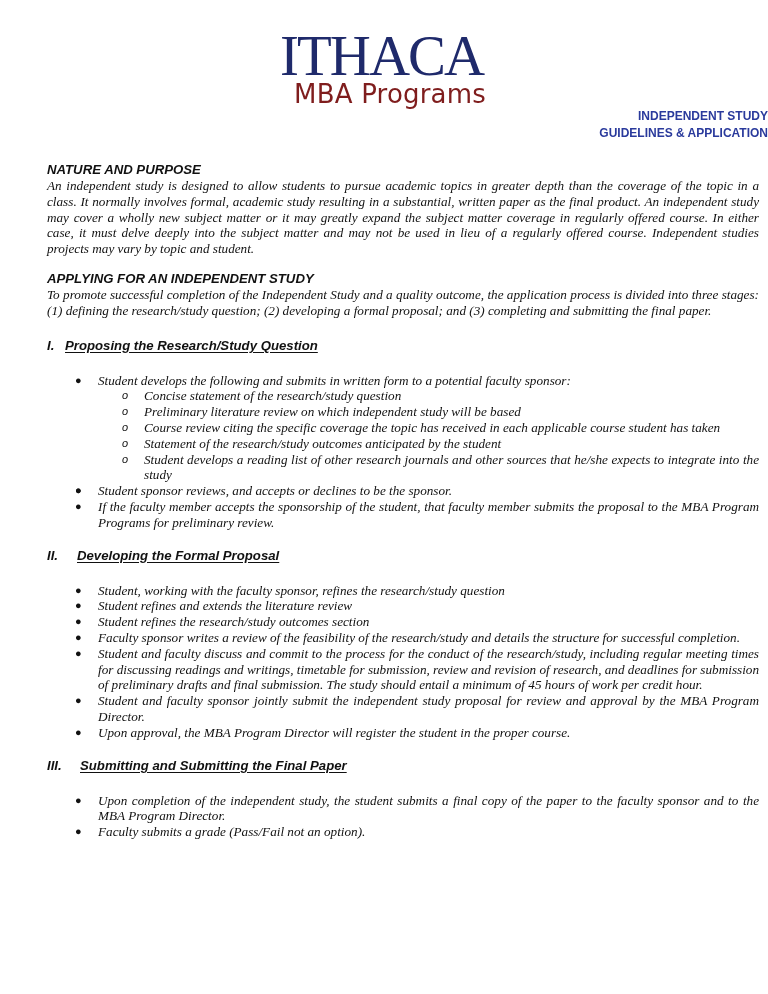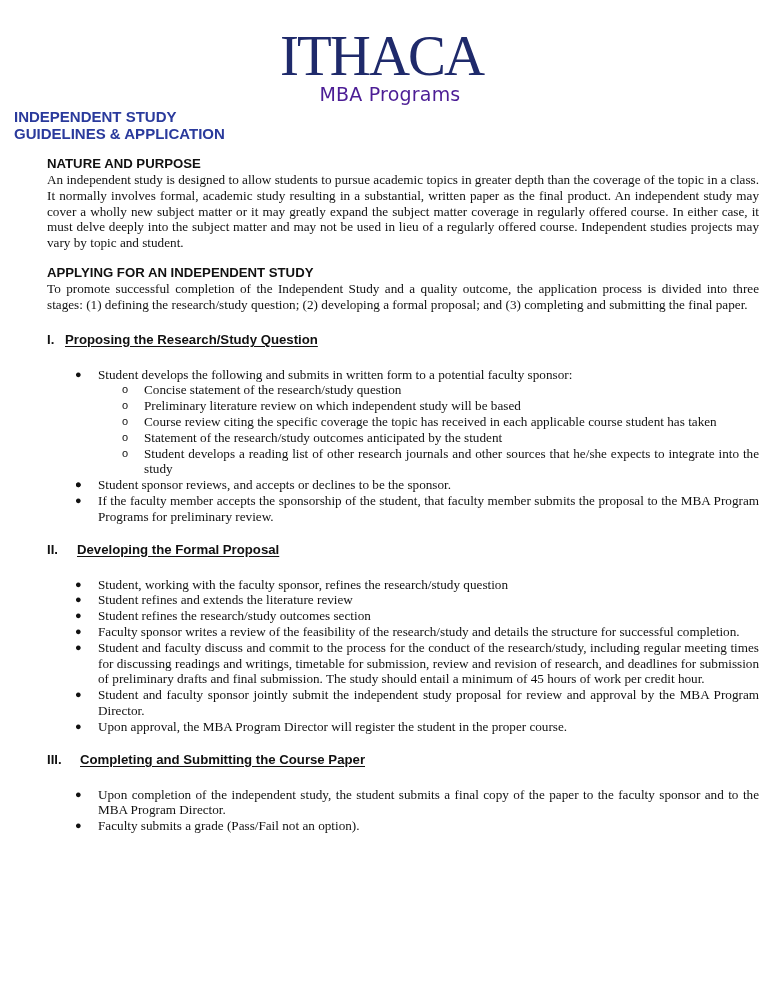--- a/index.html
+++ b/index.html
@@ -7,31 +7,31 @@
   .page { position: absolute; left: 0; top: 0; width: 768px; height: 994px; padding-left: 7px; }
 
   .logo { position: absolute; left: 0; top: 30px; width: 768px; text-align: center; }
   .logo-main {
     font-family: "Liberation Serif", "DejaVu Serif", serif;
     color: #1f2a6b; font-size: 58px; line-height: 52px; letter-spacing: -2px;
     transform: scaleX(0.98); display: inline-block; margin-left: -4px;
   }
   .logo-sub {
     font-family: "DejaVu Sans", "Liberation Sans", sans-serif;
-    color: #4c1d95; font-size: 19px; line-height: 28px; margin-top: -2px;
+    color: #7f1d1d; font-size: 26px; line-height: 28px; margin-top: -2px;
     letter-spacing: 0.2px; margin-left: 12px;
   }
   .doc-title {
     font-family: "Liberation Sans", sans-serif; font-weight: bold;
-    color: #2a3a9c; font-size: 15px; line-height: 17px; text-align: left;
+    color: #2a3a9c; font-size: 12px; line-height: 17px; text-align: right;
     margin-left: 14px;
   }
 
-  .content { position: absolute; left: 47px; top: 156px; width: 712px;
-    font-family: "Liberation Serif", "DejaVu Serif", serif; font-size: 13.2px; line-height: 15.8px; }
+  .content { position: absolute; left: 47px; top: 162px; width: 712px;
+    font-family: "Liberation Serif", "DejaVu Serif", serif; font-size: 13.2px; line-height: 15.8px; font-style: italic; }
   .section-heading {
     font-family: "Liberation Sans", sans-serif; font-weight: bold; font-size: 13.2px;
     line-height: 16px; margin: 0; color: #111;
   }
   .para { text-align: justify; margin: 0; }
   .block { margin-bottom: 14px; }
 
   .roman-heading {
     font-family: "Liberation Sans", sans-serif; font-weight: bold; font-size: 13.2px;
     line-height: 16px; margin: 0 0 19px 0; display: flex;
@@ -110,21 +110,21 @@
         <li><span class="b-marker">●</span><span>Faculty sponsor writes a review of the feasibility of the research/study and details the structure for successful completion.</span></li>
         <li><span class="b-marker">●</span><span>Student and faculty discuss and commit to the process for the conduct of the research/study, including regular meeting times for discussing readings and writings, timetable for submission, review and revision of research, and deadlines for submission of preliminary drafts and final submission.  The study should entail a minimum of 45 hours of work per credit hour.</span></li>
         <li><span class="b-marker">●</span><span>Student and faculty sponsor jointly submit the independent study proposal for review and approval by the MBA Program Director.</span></li>
         <li><span class="b-marker">●</span><span>Upon approval, the MBA Program Director will register the student in the proper course.</span></li>
       </ul>
     </div>
 
     <div class="sec">
       <div class="roman-heading">
         <span class="roman-num w3">III.</span>
-        <span class="roman-text">Completing and Submitting the Course Paper</span>
+        <span class="roman-text">Submitting and Submitting the Final Paper</span>
       </div>
       <ul class="bullets">
         <li><span class="b-marker">●</span><span>Upon completion of the independent study, the student submits a final copy of the paper to the faculty sponsor and to the MBA Program Director.</span></li>
         <li><span class="b-marker">●</span><span>Faculty submits a grade (Pass/Fail not an option).</span></li>
       </ul>
     </div>
 
   </div>
 </div>
 

